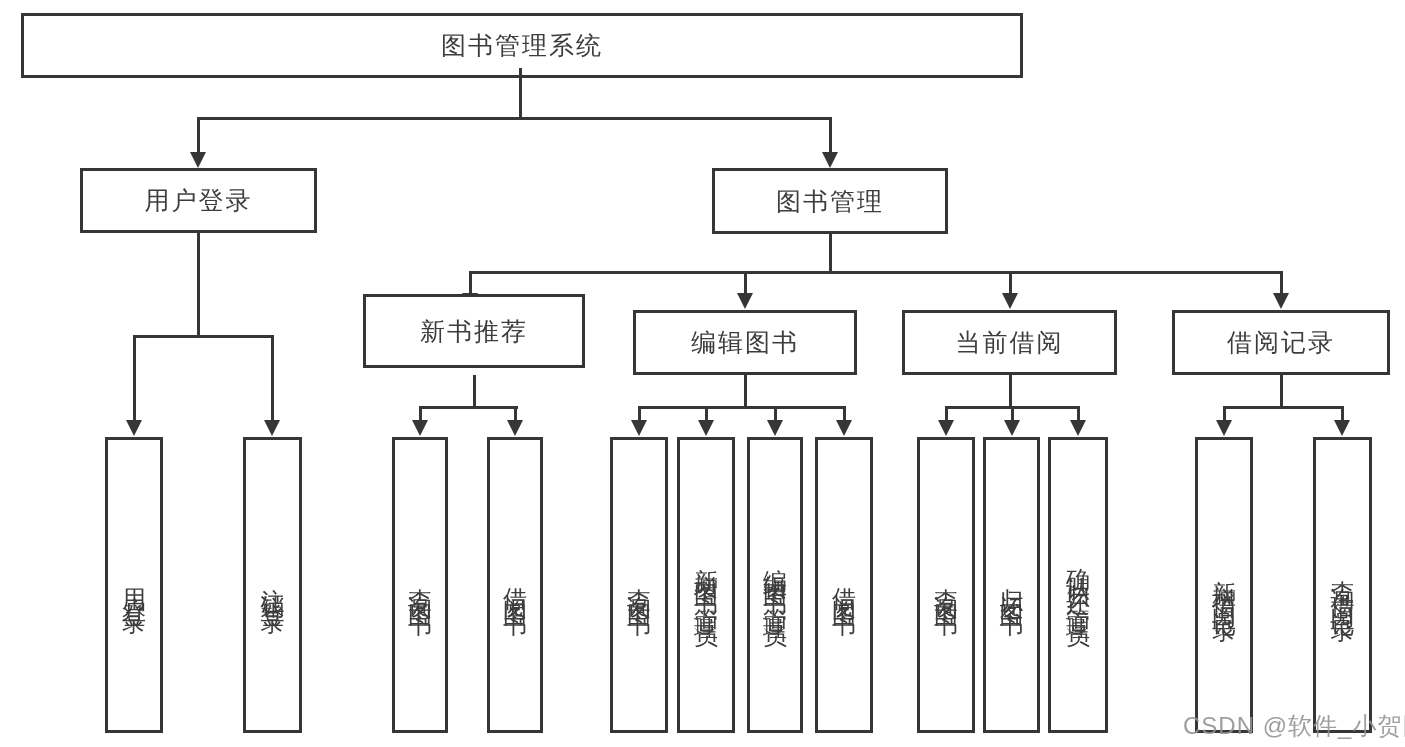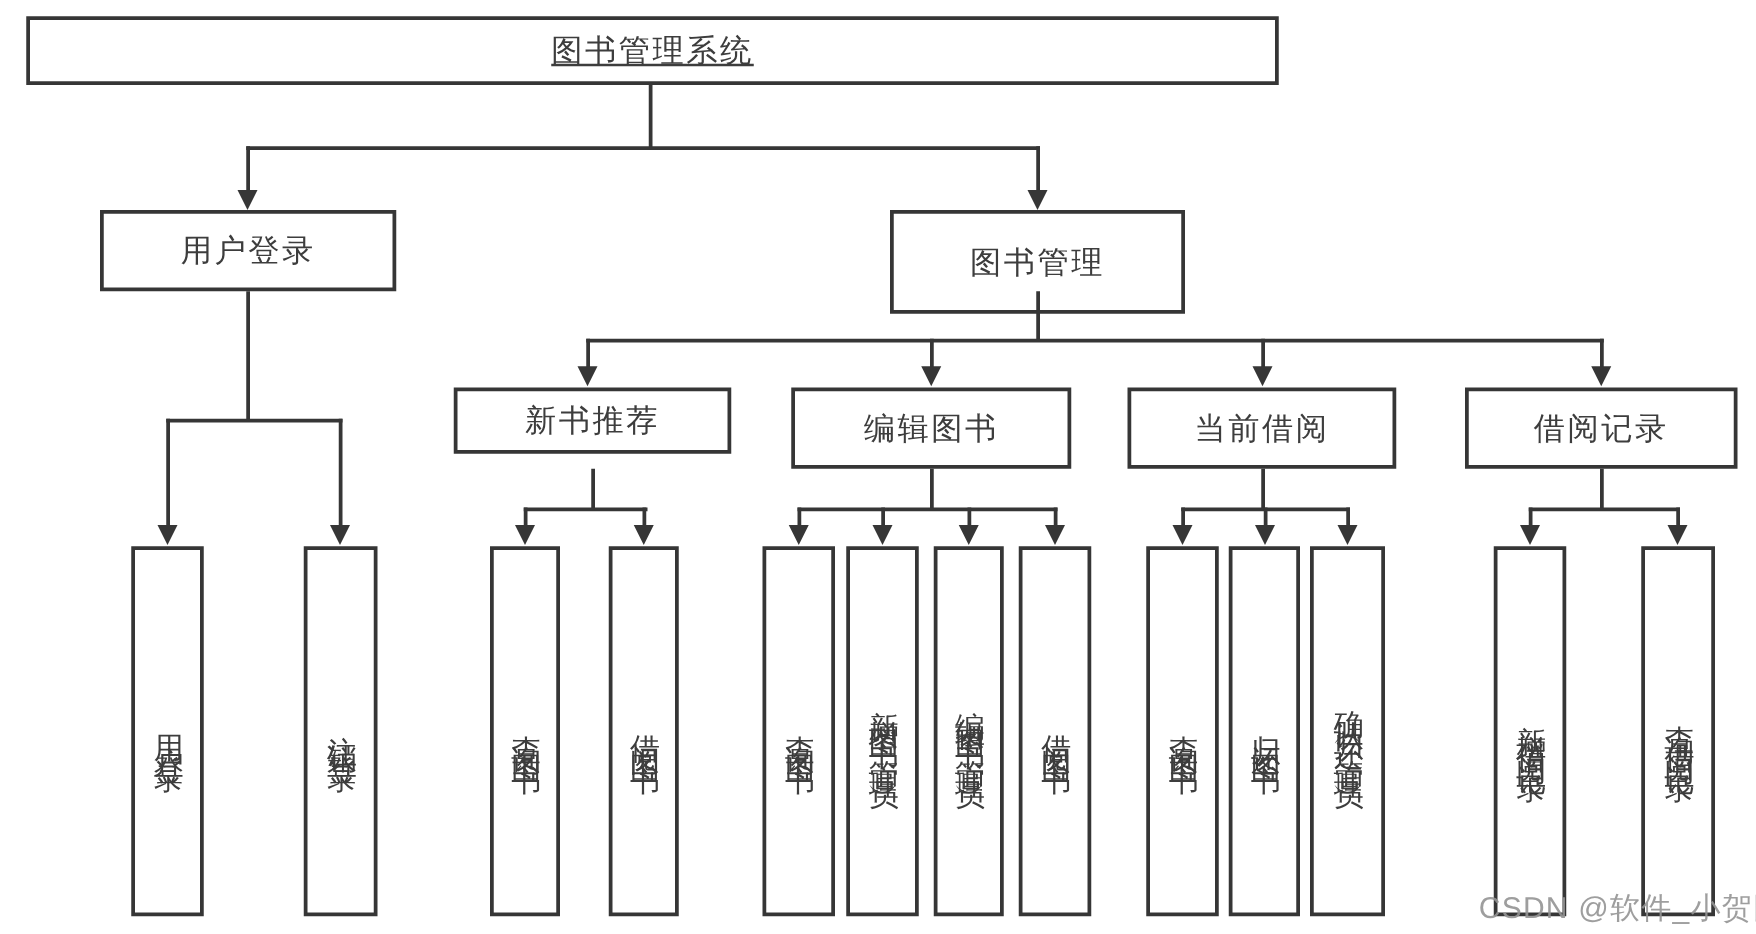--- a/index.html
+++ b/index.html
@@ -50,35 +50,35 @@
     letter-spacing: 1px;
     z-index: 5;
     white-space: nowrap;
   }
 </style>
 </head>
 <body>
 
 <div id="diagram">
 
-  <div class="box" style="left:21px; top:13px; width:1002px; height:55px;text-decoration:underline;">
+  <div class="box" style="left:21px; top:13px; width:1002px; height:65px;">
     <span>图书管理系统</span>
   </div>
 
   <div class="vline" style="left:519px; top:68px; height:52px;"></div>
   <div class="hline" style="left:197px; top:117px; width:635px;"></div>
   <div class="vline" style="left:197px; top:117px; height:38px;"></div>
   <div class="vline" style="left:829px; top:117px; height:38px;"></div>
   <div class="arrow" style="left:190px; top:152px;"></div>
   <div class="arrow" style="left:822px; top:152px;"></div>
 
   <div class="box" style="left:80px; top:168px; width:237px; height:65px;">
     <span>用户登录</span>
   </div>
-  <div class="box" style="left:712px; top:168px; width:236px; height:83px;">
+  <div class="box" style="left:712px; top:168px; width:236px; height:66px;">
     <span>图书管理</span>
   </div>
 
   <div class="vline" style="left:197px; top:233px; height:104px;"></div>
   <div class="hline" style="left:133px; top:335px; width:141px;"></div>
   <div class="vline" style="left:133px; top:335px; height:86px;"></div>
   <div class="vline" style="left:271px; top:335px; height:86px;"></div>
   <div class="arrow" style="left:126px; top:420px;"></div>
   <div class="arrow" style="left:264px; top:420px;"></div>
 
@@ -86,21 +86,21 @@
   <div class="hline" style="left:469px; top:271px; width:814px;"></div>
   <div class="vline" style="left:469px; top:271px; height:26px;"></div>
   <div class="vline" style="left:744px; top:271px; height:26px;"></div>
   <div class="vline" style="left:1009px; top:271px; height:26px;"></div>
   <div class="vline" style="left:1280px; top:271px; height:26px;"></div>
   <div class="arrow" style="left:462px; top:293px;"></div>
   <div class="arrow" style="left:737px; top:293px;"></div>
   <div class="arrow" style="left:1002px; top:293px;"></div>
   <div class="arrow" style="left:1273px; top:293px;"></div>
 
-  <div class="box" style="left:363px; top:310px; width:222px; height:53px;">
+  <div class="box" style="left:363px; top:294px; width:222px; height:74px;">
     <span>新书推荐</span>
   </div>
   <div class="box" style="left:633px; top:310px; width:224px; height:65px;">
     <span>编辑图书</span>
   </div>
   <div class="box" style="left:902px; top:310px; width:215px; height:65px;align-items:center;">
     <span>当前借阅</span>
   </div>
   <div class="box" style="left:1172px; top:310px; width:218px; height:65px;">
     <span>借阅记录</span>

